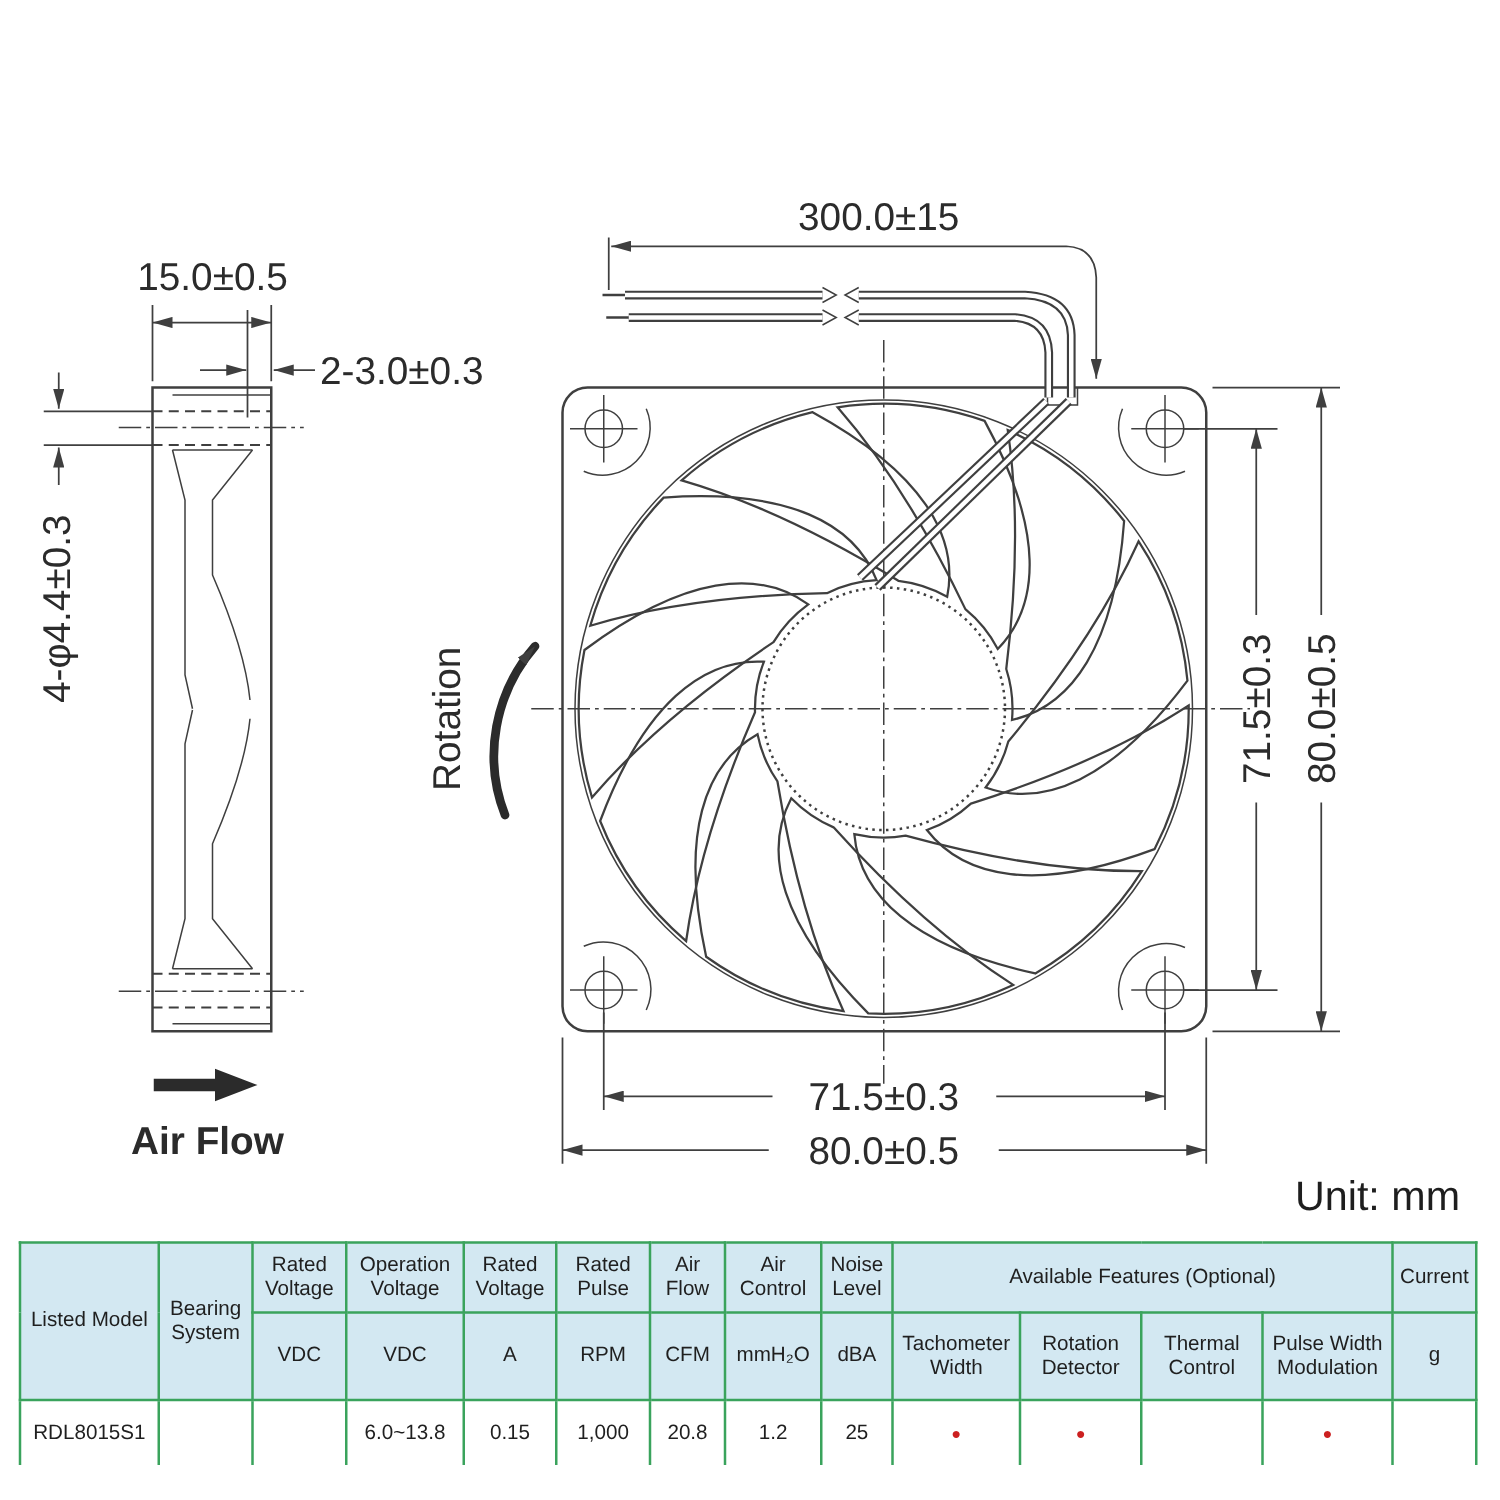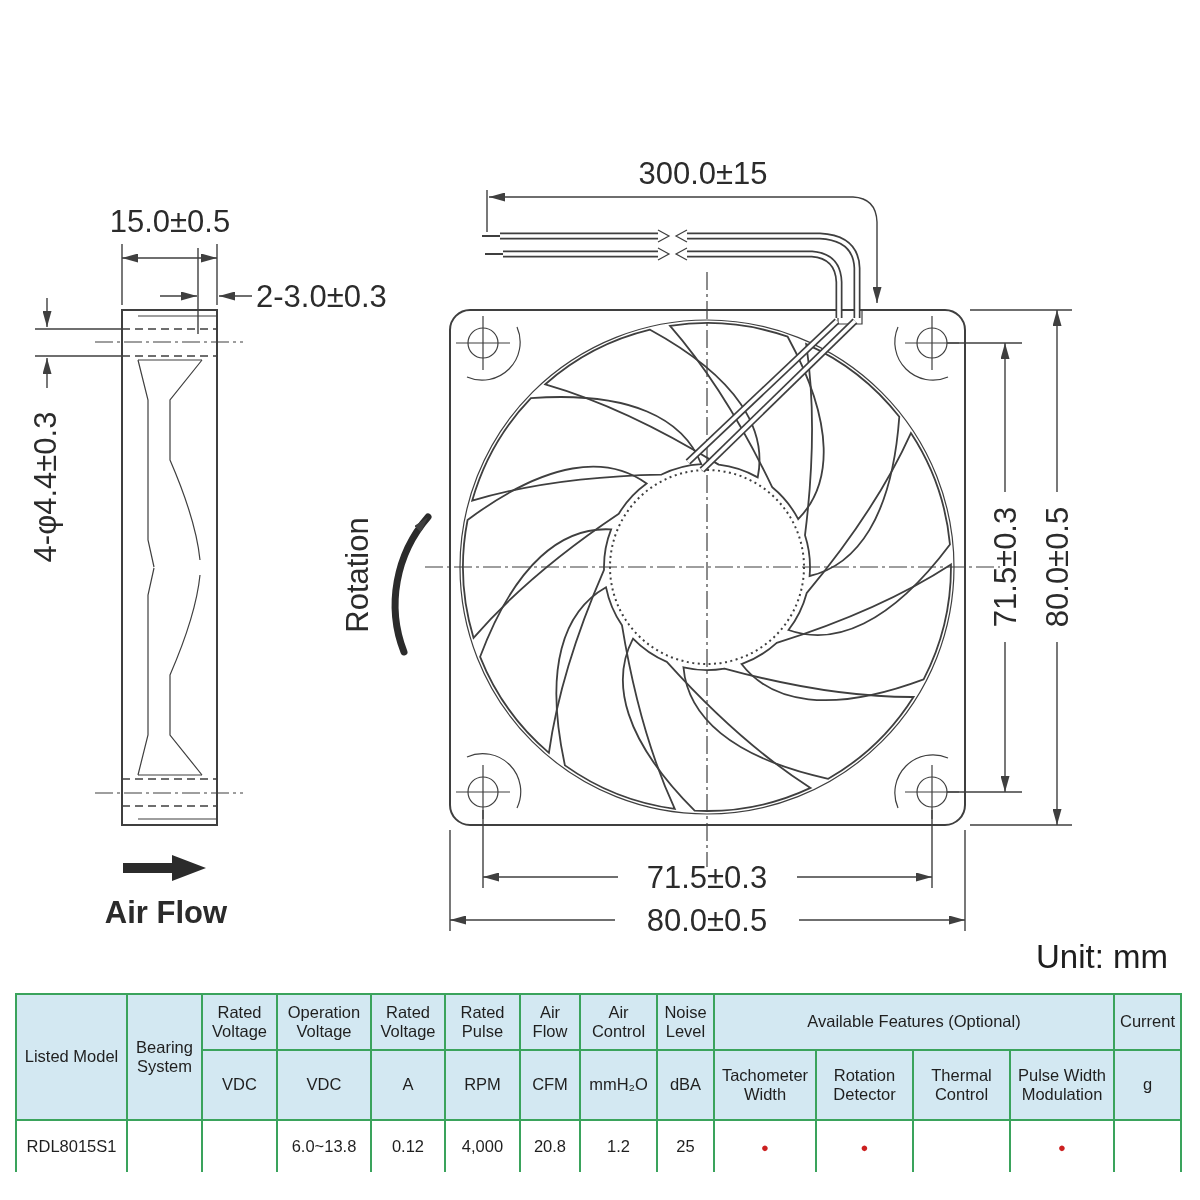--- a/index.html
+++ b/index.html
@@ -243,22 +243,22 @@
       <th>Rotation Detector</th>
       <th>Thermal Control</th>
       <th>Pulse Width Modulation</th>
       <th>g</th>
     </tr>
     <tr class="data">
       <td>RDL8015S1</td>
       <td></td>
       <td></td>
       <td>6.0~13.8</td>
-      <td>0.12</td>
-      <td>4,000</td>
+      <td>0.15</td>
+      <td>1,000</td>
       <td>20.8</td>
       <td>1.2</td>
       <td>25</td>
       <td><span class="dot">●</span></td>
       <td><span class="dot">●</span></td>
       <td></td>
       <td><span class="dot">●</span></td>
       <td></td>
     </tr>
   </tbody>

